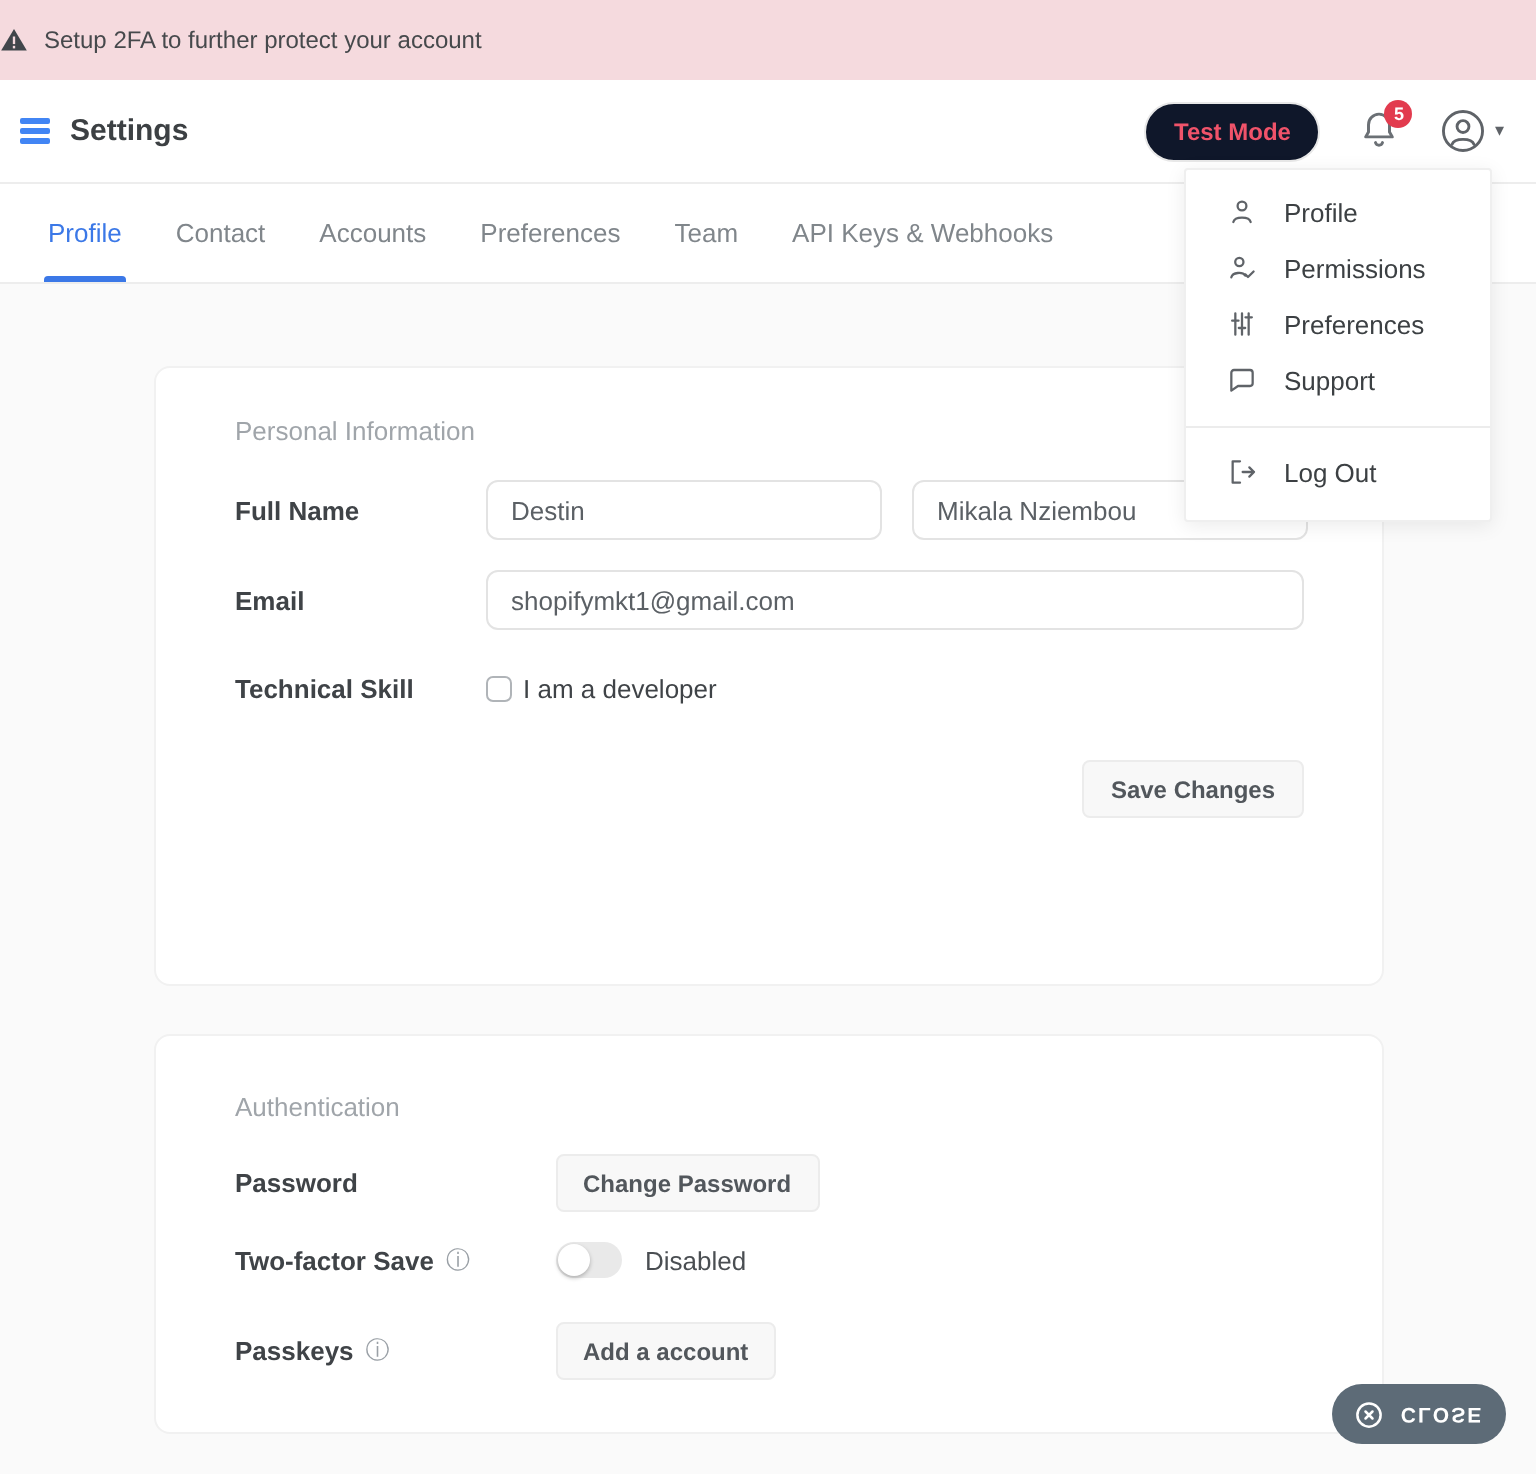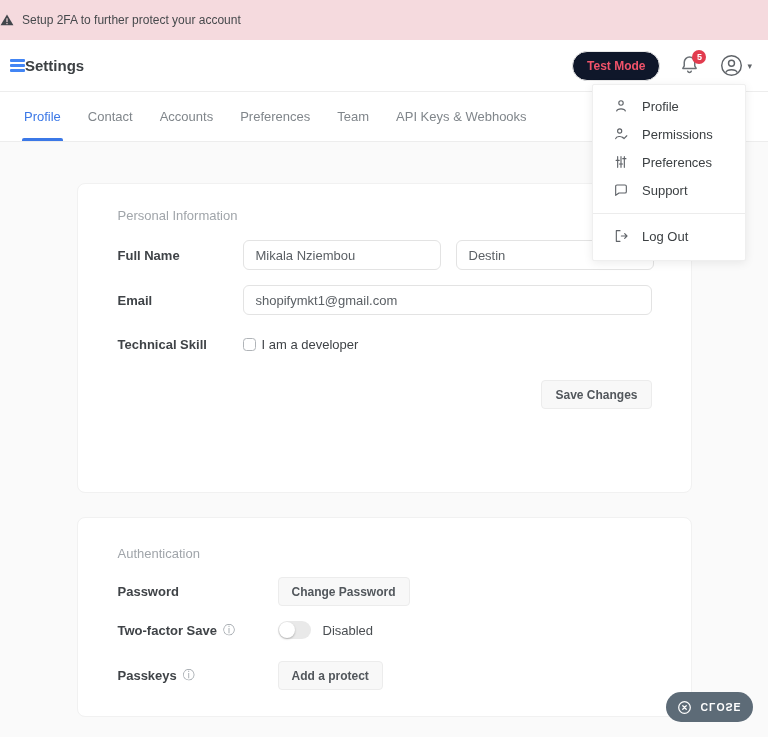--- a/index.html
+++ b/index.html
@@ -6,21 +6,21 @@
   html,body { background:#e9e9e9; }
   body { font-family:"Liberation Sans", "DejaVu Sans", sans-serif; }
   .page { position:relative; width:768px; height:737px; background:#fafafa; overflow:hidden; margin:0 auto; }
 
   
   .banner { height:40px; background:#f5dade; display:flex; align-items:center; justify-content:flex-start; gap:8px; }
   .banner-text { font-size:12px; color:#46494c; }
 
   
   .header { height:52px; background:#fff; border-bottom:1px solid #ededed; display:flex; align-items:center; justify-content:space-between; padding:0 16px 0 10px; }
-  .header-left { display:flex; align-items:center; gap:0;text-align:right; }
+  .header-left { display:flex; align-items:center; gap:10px;text-align:right; }
   .hamburger { display:flex; flex-direction:column; gap:2.5px; width:15px; cursor:pointer; }
   .hamburger span { display:block; height:2.5px; background:#4285f4; border-radius:1px; }
   .page-title { font-size:15px; font-weight:700; color:#3c4043; }
   .header-right { display:flex; align-items:center; gap:19px; }
   .test-mode { background:#0f172a; border:1px solid #e8e8e8; border-radius:17px; padding:7px 14px; font-size:12px; font-weight:700; color:#f0536a; cursor:pointer; font-family:inherit; }
   .bell-wrap { position:relative; width:22px; height:24px; cursor:pointer; }
   .badge { position:absolute; top:-4px; right:-5px; min-width:14px; height:14px; background:#e23b4e; border-radius:50%; color:#fff; font-size:9px; font-weight:700; display:flex; align-items:center; justify-content:center; }
   .avatar-wrap { display:flex; align-items:center; gap:4px; cursor:pointer; }
   .caret { font-size:9px; color:#5f6368; }
 
@@ -131,22 +131,22 @@
   </nav>
 
   <main class="main">
 
     <section class="card card-personal">
       <div class="section-title">Personal Information</div>
 
       <div class="form-row">
         <div class="label-col">Full Name</div>
         <div class="field-col">
+          <input class="text-input name-input" type="text" value="Destin" style="">
           <input class="text-input name-input" type="text" value="Mikala Nziembou" style="">
-          <input class="text-input name-input" type="text" value="Destin" style="">
         </div>
       </div>
 
       <div class="form-row">
         <div class="label-col">Email</div>
         <div class="field-col">
           <input class="text-input email-input" type="text" value="shopifymkt1@gmail.com" style="">
         </div>
       </div>
 
@@ -186,21 +186,21 @@
           <span class="toggle-status">Disabled</span>
         </div>
       </div>
 
       <div class="form-row">
         <div class="label-col">
           <span>Passkeys</span>
           <span class="info-icon">ⓘ</span>
         </div>
         <div class="field-col">
-          <button class="btn-gray">Add a protect</button>
+          <button class="btn-gray">Add a account</button>
         </div>
       </div>
     </section>
   </main>
 
   <div class="dropdown">
     <div class="menu-item">
       <span class="menu-icon">
         <svg viewBox="0 0 24 24" width="16" height="16" fill="none" stroke="#5f6368" stroke-width="1.7" stroke-linecap="round">
           <circle cx="12" cy="7.5" r="3.3"></circle>

